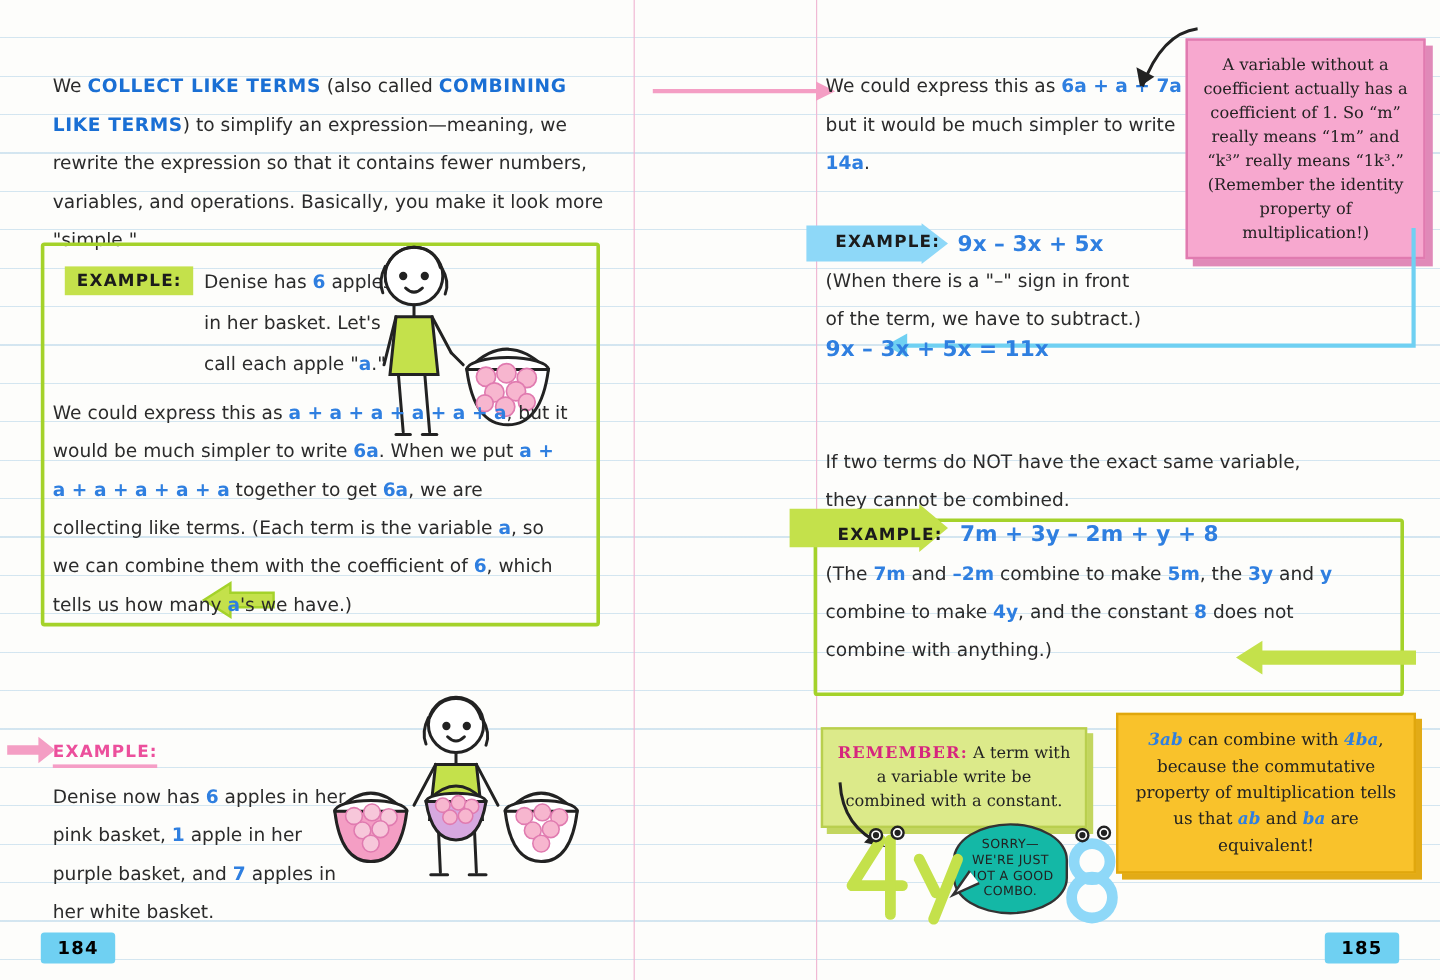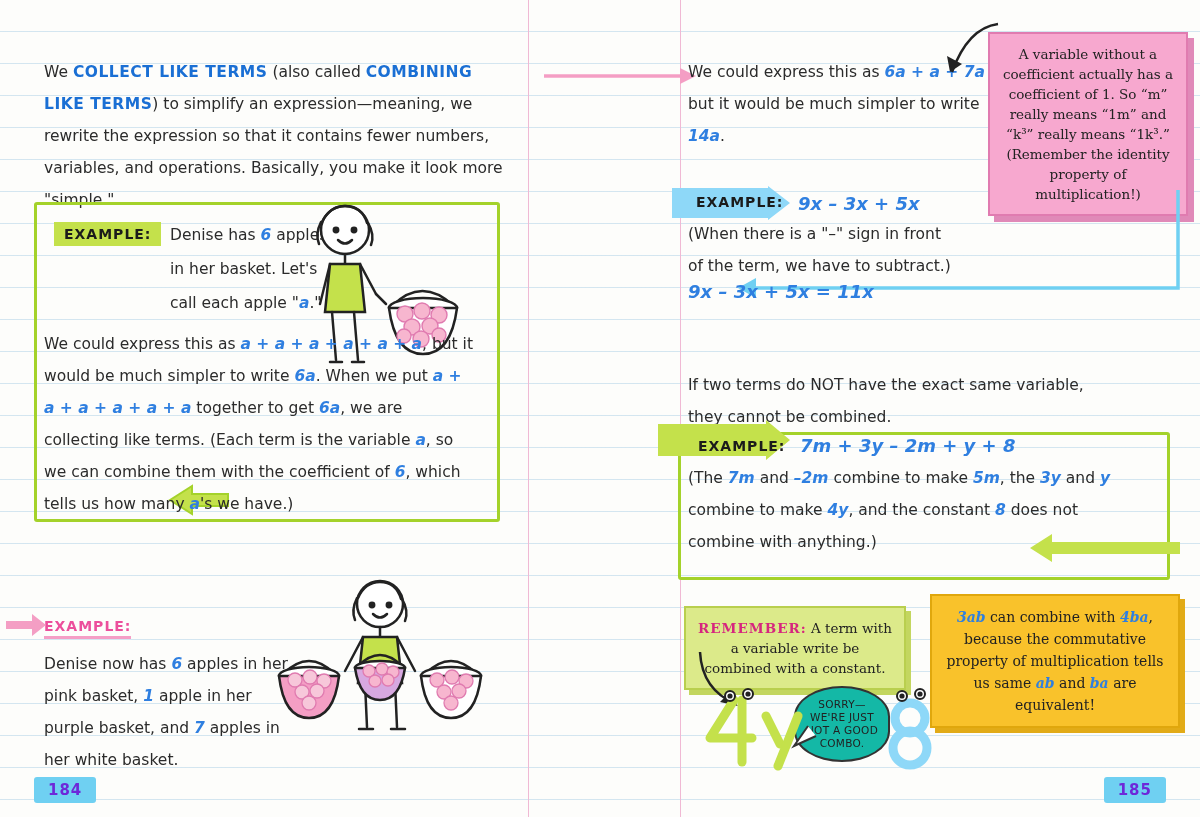--- a/index.html
+++ b/index.html
@@ -19,21 +19,21 @@
   .spine.b{left:680px;}
 
   .page{position:absolute;top:0;bottom:0;}
   .left{left:0;width:528px;}
   .right{left:680px;width:520px;}
 
   .txt{
     font-family:"DejaVu Sans", sans-serif;
     color:#2b2b2b;font-size:15.5px;line-height:32px;
   }
-  .blue{color:#2f7fe0;font-weight:bold;font-style:italic;}
+  .blue{color:#2f7fe0;font-weight:bold;}
   .blue-b{color:#2f7fe0;font-weight:bold;}
   .hdr{color:#1a6fd4;font-weight:bold;letter-spacing:.5px;}
 
   
   .box{position:absolute;box-sizing:border-box;margin-top:14px;}
 
   .example-green{
     border:3px solid #a4d22a;border-radius:3px;
   }
   .label-green{
@@ -69,21 +69,21 @@
     box-shadow:5px 5px 0 #e2ab17;
   }
   .bubble{
     border:2px solid #333;border-radius:50%/40%;
     font-family:"DejaVu Sans", sans-serif;font-size:10.5px;
     line-height:13px;text-align:center;padding:10px 8px;background:#14b8a6;
     color:#222;letter-spacing:.3px;
   }
 
   .pagenum{
-    position:absolute;bottom:14px;font-weight:bold;color:#6d28d9;
+    position:absolute;bottom:14px;font-weight:bold;color:#000000;
     background:#6fd0f2;padding:4px 14px;border-radius:3px;font-size:15px;
     letter-spacing:1px;
   }
   .pagenum.l{left:34px;}
   .pagenum.r{right:34px;}
 
   svg{display:block;overflow:visible;}
 </style>
 </head>
 <body>
@@ -285,21 +285,21 @@
 
   <div class="txt" style="position:absolute;left:8px;top:462px;width:460px;">
     <span>(The </span><span class="blue">7m</span><span> and </span><span class="blue">–2m</span><span> combine to make </span><span class="blue">5m</span><span>, the </span><span class="blue">3y</span><span> and </span><span class="blue">y</span><span> combine to make </span><span class="blue">4y</span><span>, and the constant </span><span class="blue">8</span><span> does not combine with anything.)</span>
   </div>
 
   <div class="box green-note" style="left:4px;top:592px;width:222px;">
     <span style="color:#d6267e;font-weight:bold;letter-spacing:1px;">REMEMBER:</span><span> A term with a variable write be combined with a constant.</span>
   </div>
 
   <div class="box yellow-note" style="left:250px;top:580px;width:250px;">
-    <span class="blue-b" style="font-style:italic;">3ab</span><span> can combine with </span><span class="blue-b" style="font-style:italic;">4ba</span><span>, because the commutative property of multiplication tells us same </span><span class="blue-b" style="font-style:italic;">ab</span><span> and </span><span class="blue-b" style="font-style:italic;">ba</span><span> are equivalent!</span>
+    <span class="blue-b" style="font-style:italic;">3ab</span><span> can combine with </span><span class="blue-b" style="font-style:italic;">4ba</span><span>, because the commutative property of multiplication tells us that </span><span class="blue-b" style="font-style:italic;">ab</span><span> and </span><span class="blue-b" style="font-style:italic;">ba</span><span> are equivalent!</span>
   </div>
 
   <svg style="position:absolute;left:14px;top:650px;" width="80" height="70">
     <path d="M6 2 q2 38 36 52" stroke="#222" stroke-width="2.5" fill="none"></path>
     <polygon points="44,56 26,52 34,44" fill="#222"></polygon>
   </svg>
 
   <div class="box bubble" style="left:114px;top:672px;width:96px;">SORRY—WE'RE JUST NOT A GOOD COMBO.</div>
   <svg style="position:absolute;left:112px;top:726px;" width="30" height="24">
     <path d="M16 0 L2 20 L24 10" stroke="#333" stroke-width="2" fill="#fff"></path>

